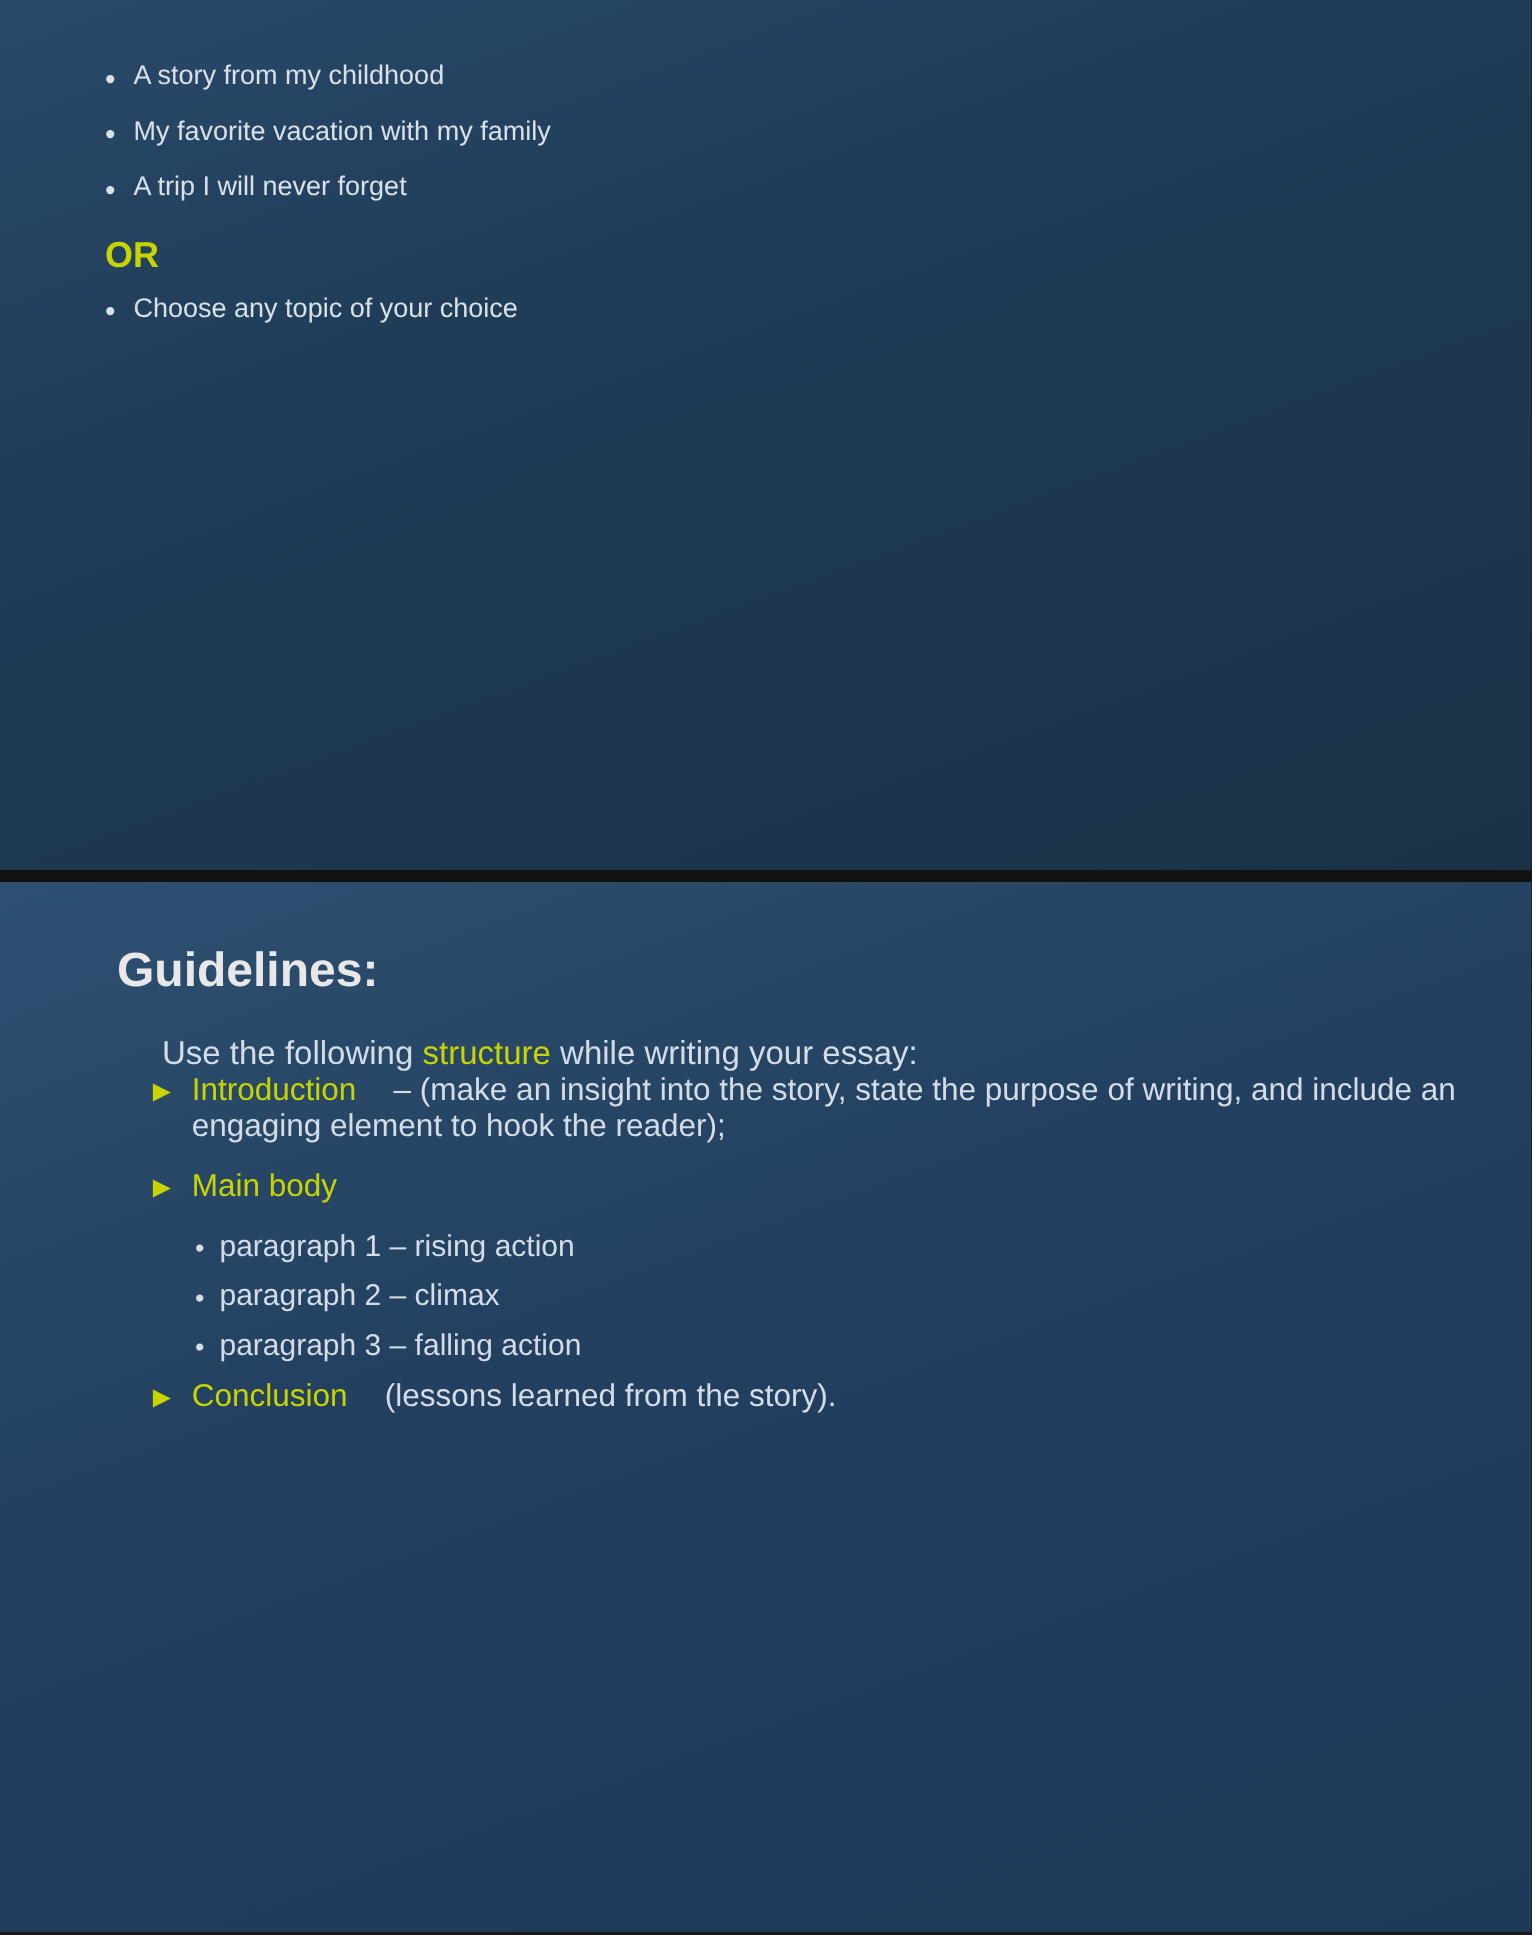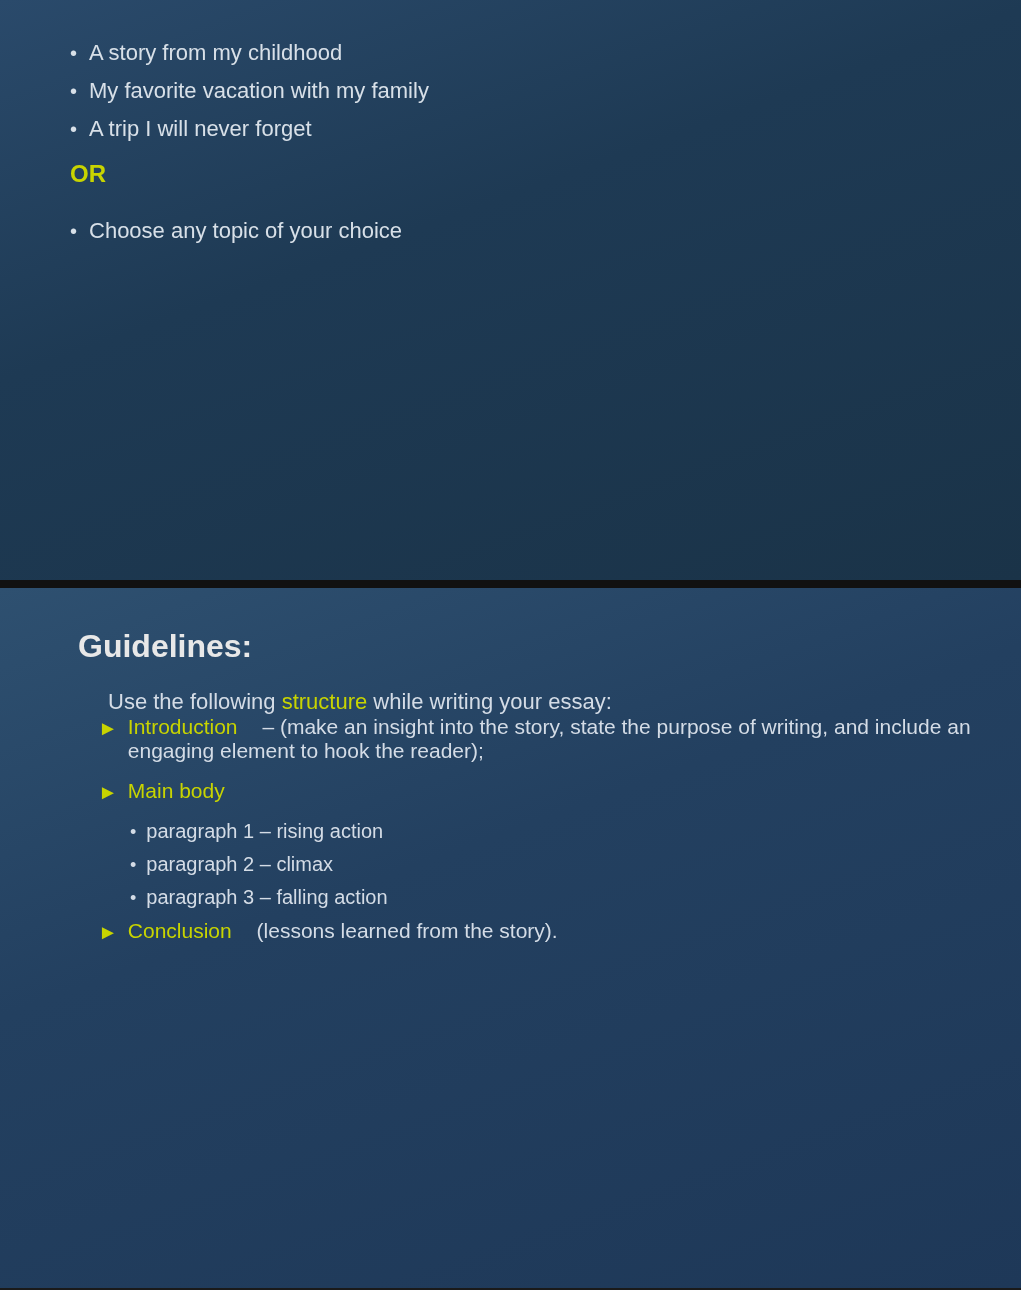--- a/index.html
+++ b/index.html
@@ -44,40 +44,40 @@
     }
 
     .bullet-list {
       list-style: none;
       padding: 0;
       margin: 0 0 18px 20px;
     }
 
     .bullet-list li {
       color: #d8e0e8;
-      font-size: 22px;
+      font-size: 18px;
       margin-bottom: 12px;
       display: flex;
       align-items: flex-start;
       gap: 12px;
     }
 
     .bullet-list li::before {
       content: '•';
       color: #d8e0e8;
       font-size: 20px;
       flex-shrink: 0;
       margin-top: 2px;
     }
 
     .or-text {
       color: #c8d400;
       font-size: 24px;
       font-weight: 600;
-      margin: 8px 0 30px 20px;
+      margin: 8px 0 10px 20px;
     }
 
     .guidelines-title {
       color: #e8e8e8;
       font-size: 32px;
       font-weight: 700;
       margin-bottom: 24px;
     }
 
     .guidelines-intro {

